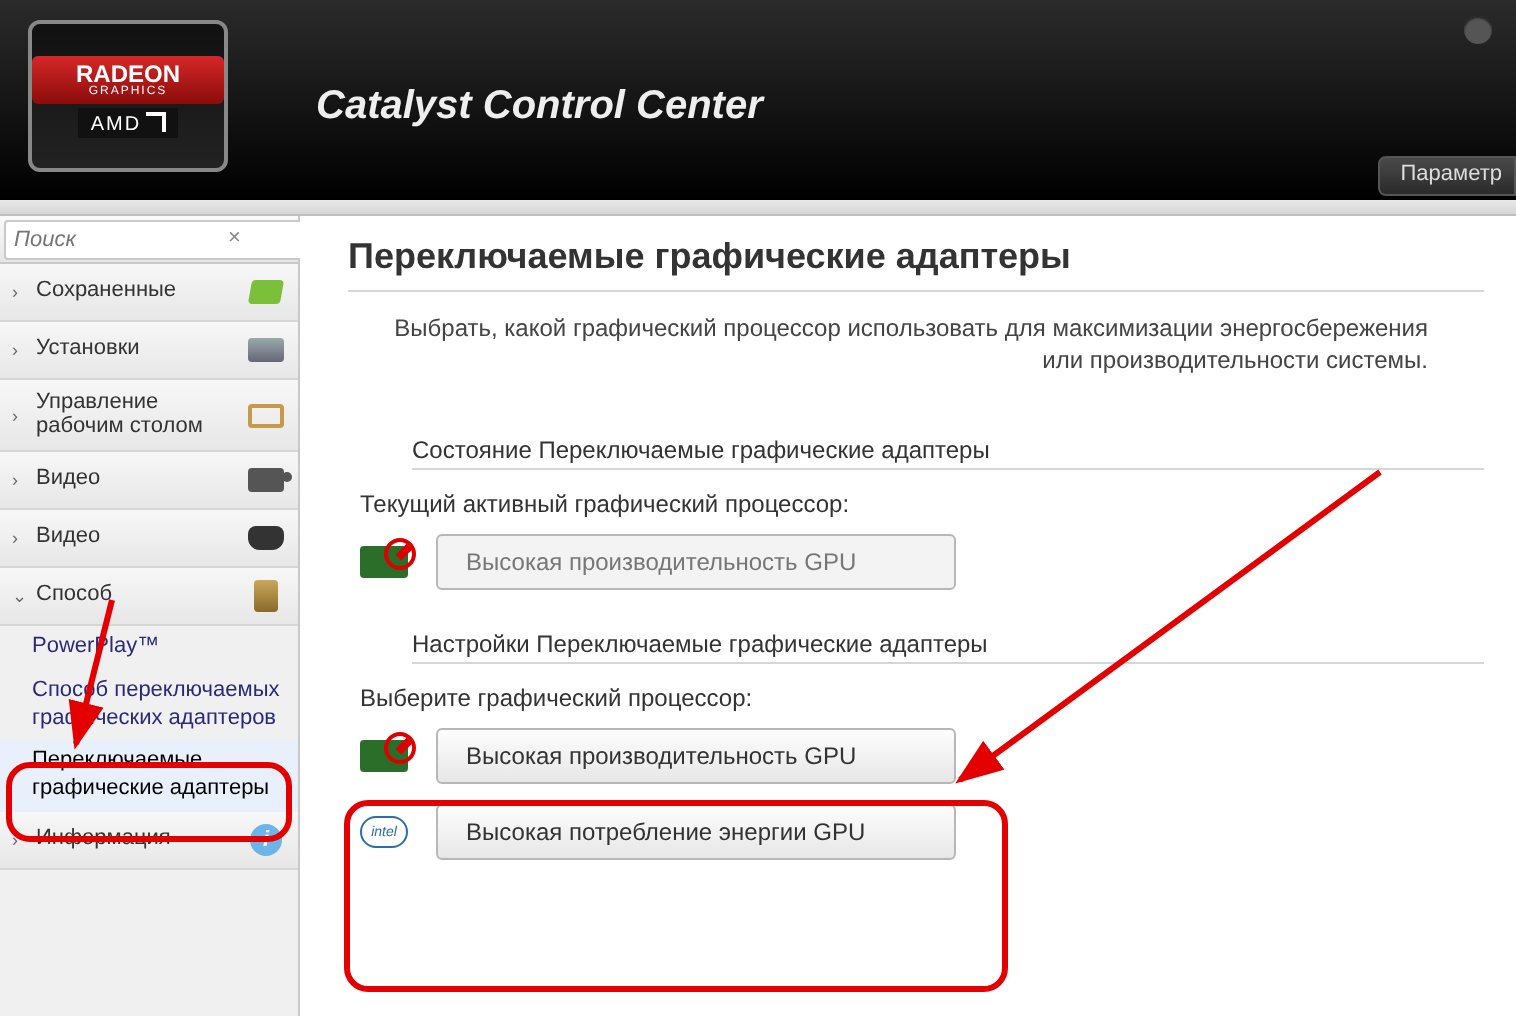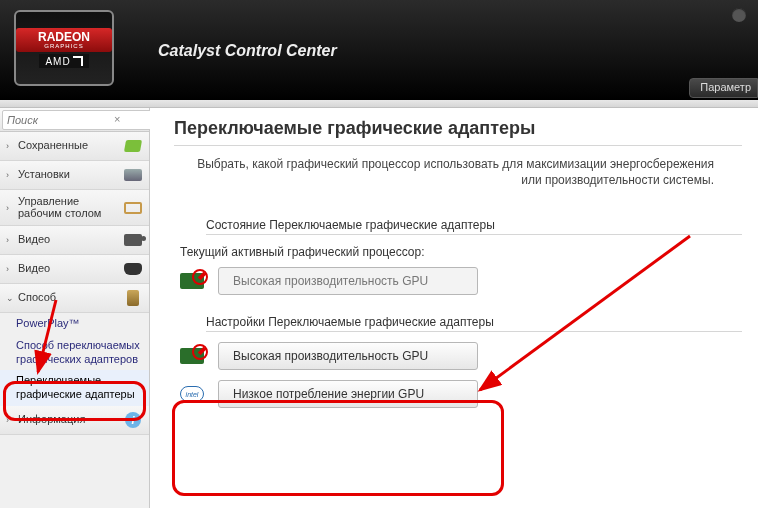--- a/index.html
+++ b/index.html
@@ -6,21 +6,21 @@
   body { width:758px; height:508px; background:#fff; overflow:hidden; position:relative; }
 
   
   .header { height:100px; background:linear-gradient(to bottom,#2b2b2b 0%,#000 100%); position:relative; color:#fff; }
   .minimize-dot { position:absolute; right:12px; top:8px; width:14px; height:14px; border-radius:50%; background:#555; box-shadow:inset 0 1px 1px #222; }
   .logo-box { position:absolute; left:14px; top:10px; width:100px; height:76px; border:2px solid #888; border-radius:6px; background:linear-gradient(to bottom,#111,#222); display:flex; flex-direction:column; align-items:center; justify-content:center; gap:2px; }
   .logo-radeon { background:linear-gradient(to bottom,#d62727,#8c0c0c); border-radius:3px; padding:3px 22px; font-size:12px; font-weight:bold; color:#fff; text-align:center; line-height:1; }
   .logo-radeon small { display:block; font-size:6px; letter-spacing:1px; font-weight:normal; }
   .logo-amd { background:#111; color:#fff; font-size:10px; padding:1px 6px; letter-spacing:1px; }
   .logo-amd::after { content:""; display:inline-block; width:8px; height:8px; margin-left:2px; border:2px solid #fff; border-left:none; border-bottom:none; transform:translateY(1px); }
-  .app-title { position:absolute; left:158px; top:42px; font-size:16px; font-weight:bold; font-style:italic; color:#eee;text-align:center; }
+  .app-title { position:absolute; left:158px; top:42px; font-size:20px; font-weight:bold; font-style:italic; color:#eee;text-align:center; }
   .param-btn { position:absolute; right:0; top:78px; height:20px; background:linear-gradient(to bottom,#4a4a4a,#2a2a2a); color:#ddd; font-size:11px; padding:2px 6px 2px 10px; border-top-left-radius:4px; border-bottom-left-radius:4px; border:1px solid #555; }
 
   
   .toolbar { position:absolute; top:100px; left:0; right:0; height:8px; background:linear-gradient(to bottom,#e8e8e8,#d6d6d6); border-bottom:1px solid #bfbfbf; }
 
   
   .sidebar { position:absolute; left:0; top:108px; bottom:0; width:150px; background:#f0f0f0; border-right:1px solid #c9c9c9; font-size:11px; color:#333; }
   .search-row { height:24px; display:flex; align-items:flex-start; border-bottom:1px solid #c9c9c9; background:linear-gradient(to bottom,#fafafa,#e6e6e6); }
   .search-input { flex:1; height:20px; margin:2px; border:1px solid #c9c9c9; border-radius:2px; background:#fff; font-size:11px; padding:0 16px 0 4px; color:#888; font-style:italic; }
   .search-x { position:absolute; left:114px; top:5px; font-size:11px; color:#888; }
@@ -157,31 +157,32 @@
     <div class="gpu-row">
       <span class="gpu-ico">
           <span class="ic-gpu-red"></span>
         </span>
       <div class="gpu-btn" style="background:#f3f3f3;color:#777">Высокая производительность GPU</div>
     </div>
   </div>
 
   <div class="group">
     <div class="group-title">Настройки Переключаемые графические адаптеры</div>
+    <div class="sub-label">Выберите графический процессор:</div>
     <div class="gpu-row">
       <span class="gpu-ico">
           <span class="ic-gpu-red"></span>
         </span>
       <button class="gpu-btn">Высокая производительность GPU</button>
     </div>
     <div class="gpu-row">
       <span class="gpu-ico">
           <span class="ic-intel">intel</span>
         </span>
-      <button class="gpu-btn">Низкое потребление энергии GPU</button>
+      <button class="gpu-btn">Высокая потребление энергии GPU</button>
     </div>
   </div>
 </div>
 
 <div class="hi-box" style="left:3px; top:381px; width:143px; height:40px;"></div>
 <div class="hi-box" style="left:172px; top:400px; width:332px; height:96px;"></div>
 
 <svg class="overlay">
   <defs>
     <marker id="ah" markerWidth="10" markerHeight="10" refX="7" refY="3" orient="auto">

